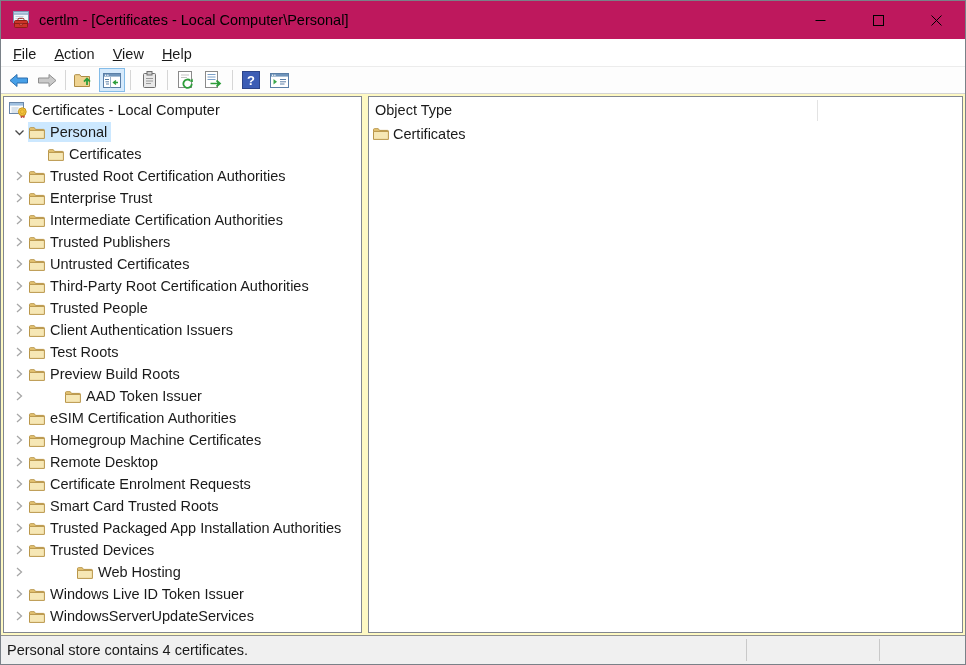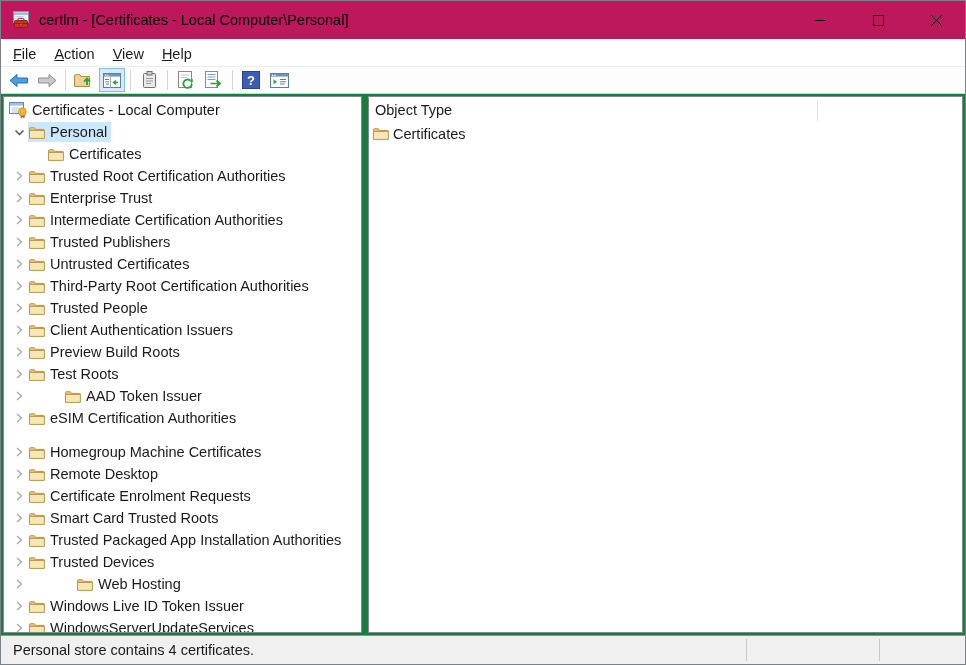--- a/index.html
+++ b/index.html
@@ -19,39 +19,39 @@
   .menubar { height:27px; display:flex; align-items:flex-end; padding-left:3px; background:#fff; flex:0 0 auto; }
   .menu-item { padding:4px 9px; font-size:14.5px; color:#1a1a1a; }
   .menu-item::first-letter { text-decoration:underline; }
   
   .toolbar { height:28px; display:flex; align-items:center; padding-left:4px;
     border-top:1px solid #ececec; border-bottom:1px solid #d4d4d4; background:#fdfdfd; flex:0 0 auto; }
   .tb-btn { width:26px; height:24px; display:flex; align-items:center; justify-content:center; margin:0 1px; border:1px solid transparent; }
   .tb-btn.toggled { background:#d6eafc; border:1px solid #84bce8; }
   .tb-sep { width:1px; height:20px; background:#d6d6d6; margin:0 4px; }
   
-  .main { flex:1 1 auto; display:flex; padding:2px; background:#15803d; position:relative; min-height:0; }
+  .main { flex:1 1 auto; display:flex; padding:2px; background:#fef9c3; position:relative; min-height:0; }
   .tree-pane { width:359px; flex:0 0 auto; border:1px solid #828790; background:#fff; overflow:hidden; padding-top:2px; }
   .splitter { width:6px; flex:0 0 auto; }
   .list-pane { flex:1 1 auto; border:1px solid #828790; background:#fff; position:relative; overflow:hidden; }
   
   .tree-row { height:22px; display:flex; align-items:center; font-size:14.5px; color:#1a1a1a; white-space:nowrap; }
   .chevron { width:18px; height:16px; flex:0 0 auto; display:flex; align-items:center; justify-content:center; }
   .row-group { display:flex; align-items:center; padding:2px 4px 2px 1px; }
   .row-group.selected { background:#cce8ff; }
   .row-group .node-icon { margin-right:5px; display:flex; flex:0 0 auto; }
   
   .list-header { height:26px; display:flex; align-items:center; position:relative;text-align:center; }
   .col-header { padding-left:6px; font-size:14.5px; color:#1a1a1a; width:448px; height:100%; display:flex; align-items:center; }
   .col-divider { position:absolute; left:448px; top:3px; width:1px; height:21px; background:#e3e3e3; }
   .list-row { height:21px; display:flex; align-items:center; padding-left:4px; font-size:14.5px; color:#1a1a1a; }
   .list-row .node-icon { margin-right:4px; display:flex; }
   
   .statusbar { height:29px; flex:0 0 auto; background:#f0f0f0; border-top:1px solid #919191;
-    display:flex; align-items:center; padding-left:12px; font-size:14.5px; color:#1a1a1a; position:relative; }
+    display:flex; align-items:center; padding-left:6px; font-size:14.5px; color:#1a1a1a; position:relative; }
   .status-divider { position:absolute; top:3px; bottom:3px; width:1px; background:#c9c9c9; }
   svg { display:block; }
 </style>
 </head>
 <body>
 
 <div class="window">
 
   <div class="titlebar">
     <span class="app-icon">
@@ -343,39 +343,39 @@
               <path d="M6 4 l4.5 4 L6 12" fill="none" stroke="#a6a6a6" stroke-width="1.3"></path>
             </svg>
           </span>
           <span class="row-group">
             <span class="node-icon">
               <svg width="16" height="13" viewBox="0 0 16 13">
                 <path d="M0.5 4.4 V2.6 q0-.9.9-.9 h3.9 l1.2 1.7 h8 q.9 0 .9.9 v.1 z" fill="#e9c978" stroke="#b9964a" stroke-linejoin="round"></path>
                 <rect x="0.5" y="4.4" width="14.9" height="8" fill="#f6e7b5" stroke="#b9964a" stroke-linejoin="round"></rect>
               </svg>
             </span>
+            <span>Test Roots</span>
+          </span>
+        </div>
+        <div class="tree-row" style="padding-left: 6px;">
+          <span class="chevron">
+            <svg width="16" height="16" viewBox="0 0 16 16">
+              <path d="M6 4 l4.5 4 L6 12" fill="none" stroke="#a6a6a6" stroke-width="1.3"></path>
+            </svg>
+          </span>
+          <span class="row-group">
+            <span class="node-icon">
+              <svg width="16" height="13" viewBox="0 0 16 13">
+                <path d="M0.5 4.4 V2.6 q0-.9.9-.9 h3.9 l1.2 1.7 h8 q.9 0 .9.9 v.1 z" fill="#e9c978" stroke="#b9964a" stroke-linejoin="round"></path>
+                <rect x="0.5" y="4.4" width="14.9" height="8" fill="#f6e7b5" stroke="#b9964a" stroke-linejoin="round"></rect>
+              </svg>
+            </span>
             <span>Preview Build Roots</span>
           </span>
         </div>
-        <div class="tree-row" style="padding-left: 6px;">
-          <span class="chevron">
-            <svg width="16" height="16" viewBox="0 0 16 16">
-              <path d="M6 4 l4.5 4 L6 12" fill="none" stroke="#a6a6a6" stroke-width="1.3"></path>
-            </svg>
-          </span>
-          <span class="row-group">
-            <span class="node-icon">
-              <svg width="16" height="13" viewBox="0 0 16 13">
-                <path d="M0.5 4.4 V2.6 q0-.9.9-.9 h3.9 l1.2 1.7 h8 q.9 0 .9.9 v.1 z" fill="#e9c978" stroke="#b9964a" stroke-linejoin="round"></path>
-                <rect x="0.5" y="4.4" width="14.9" height="8" fill="#f6e7b5" stroke="#b9964a" stroke-linejoin="round"></rect>
-              </svg>
-            </span>
-            <span>Test Roots</span>
-          </span>
-        </div>
         <div class="tree-row" style="padding-left: 6px; gap: 36px;">
           <span class="chevron">
             <svg width="16" height="16" viewBox="0 0 16 16">
               <path d="M6 4 l4.5 4 L6 12" fill="none" stroke="#a6a6a6" stroke-width="1.3"></path>
             </svg>
           </span>
           <span class="row-group">
             <span class="node-icon">
               <svg width="16" height="13" viewBox="0 0 16 13">
                 <path d="M0.5 4.4 V2.6 q0-.9.9-.9 h3.9 l1.2 1.7 h8 q.9 0 .9.9 v.1 z" fill="#e9c978" stroke="#b9964a" stroke-linejoin="round"></path>
@@ -394,21 +394,21 @@
           <span class="row-group">
             <span class="node-icon">
               <svg width="16" height="13" viewBox="0 0 16 13">
                 <path d="M0.5 4.4 V2.6 q0-.9.9-.9 h3.9 l1.2 1.7 h8 q.9 0 .9.9 v.1 z" fill="#e9c978" stroke="#b9964a" stroke-linejoin="round"></path>
                 <rect x="0.5" y="4.4" width="14.9" height="8" fill="#f6e7b5" stroke="#b9964a" stroke-linejoin="round"></rect>
               </svg>
             </span>
             <span>eSIM Certification Authorities</span>
           </span>
         </div>
-        <div class="tree-row" style="padding-left: 6px; margin-top: 12px;">
+        <div class="tree-row" style="padding-left: 6px;">
           <span class="chevron">
             <svg width="16" height="16" viewBox="0 0 16 16">
               <path d="M6 4 l4.5 4 L6 12" fill="none" stroke="#a6a6a6" stroke-width="1.3"></path>
             </svg>
           </span>
           <span class="row-group">
             <span class="node-icon">
               <svg width="16" height="13" viewBox="0 0 16 13">
                 <path d="M0.5 4.4 V2.6 q0-.9.9-.9 h3.9 l1.2 1.7 h8 q.9 0 .9.9 v.1 z" fill="#e9c978" stroke="#b9964a" stroke-linejoin="round"></path>
                 <rect x="0.5" y="4.4" width="14.9" height="8" fill="#f6e7b5" stroke="#b9964a" stroke-linejoin="round"></rect>

